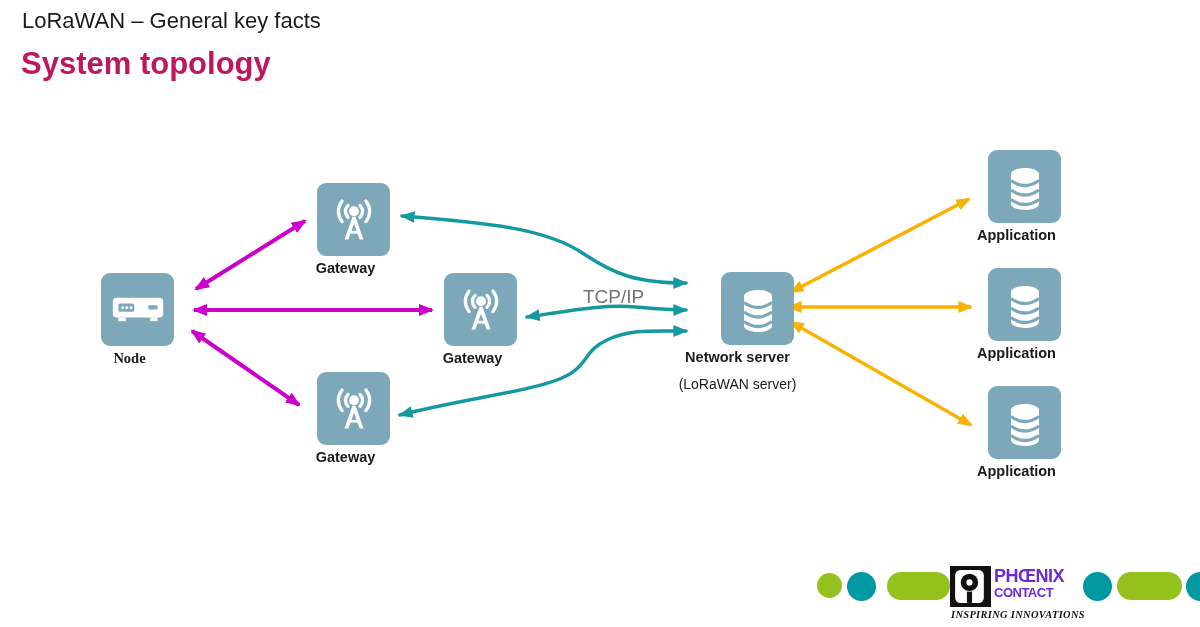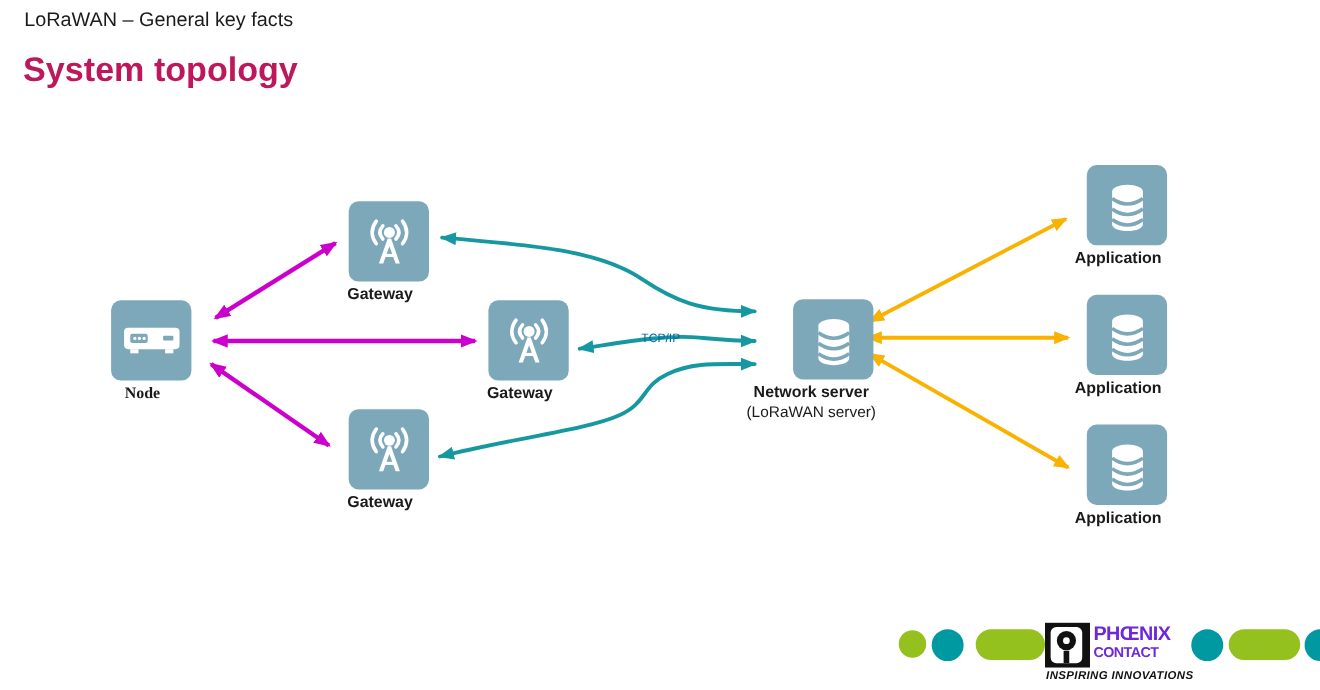--- a/index.html
+++ b/index.html
@@ -1,54 +1,54 @@
 <!DOCTYPE html>
 <html><head>
 <meta charset="utf-8">
 <style>
   html,body{margin:0;padding:0;}
   body{
     width:1200px;height:627px;position:relative;overflow:hidden;
     background:#ffffff;font-family:"Liberation Sans",sans-serif;color:#1a1a1a;
   }
-  .eyebrow{position:absolute;left:22px;top:8px;font-size:18px;font-weight:400;color:#1a1a1a;}
+  .eyebrow{position:absolute;left:22px;top:8px;font-size:22px;font-weight:400;color:#1a1a1a;}
   .title{position:absolute;left:21px;top:46px;font-size:31px;font-weight:700;margin:0;color:#be185d;}
 
   .edges{position:absolute;left:0;top:0;pointer-events:none;}
 
   .dnode{position:absolute;width:57px;}
   .dbox{
     width:73px;height:73px;background:#7CA8BA;border-radius:9px;
     display:flex;align-items:center;justify-content:center;
   }
   .nlabel{
     position:absolute;top:77px;left:50%;transform:translateX(-50%);
     white-space:nowrap;text-align:center;font-size:14.5px;font-weight:700;color:#1a1a1a;
   }
   .nsublabel{
-    display:block;font-weight:400;font-size:14px;margin-top:1px;
-  }
-  .tcp{position:absolute;left:583px;top:286px;font-size:11px;color:#0369a1;margin-top:16px;}
+    display:block;font-weight:400;font-size:14px;margin-top:11px;
+  }
+  .tcp{position:absolute;left:583px;top:286px;font-size:19px;color:#737373;}
 
   
   .shape{position:absolute;}
   .circ{border-radius:50%;}
   .pill{border-radius:14px;}
   .green{background:#95C11F;}
   .teal{background:#0098A1;}
   .logo-square{position:absolute;left:950px;top:566px;width:41px;height:41px;}
   .brand-text{
     position:absolute;left:994px;top:567px;line-height:1;color:#6d28d9;
     font-weight:700;letter-spacing:-0.5px;
   }
   .brand-line1{font-size:18px;}
   .brand-line2{font-size:13px;margin-top:1px;}
   .tagline{
     position:absolute;left:951px;top:609px;font-size:10.4px;font-weight:700;
-    font-style:italic;letter-spacing:0.35px;color:#111;white-space:nowrap;
+    font-style:italic;letter-spacing:0.35px;color:#111;white-space:nowrap;font-family:Liberation Serif, serif;
   }
 </style>
 </head>
 <body>
 
 <div class="eyebrow">LoRaWAN – General key facts</div>
 <h1 class="title">System topology</h1>
 
 <svg class="edges" width="1200" height="627" viewBox="0 0 1200 627">
   <defs>

